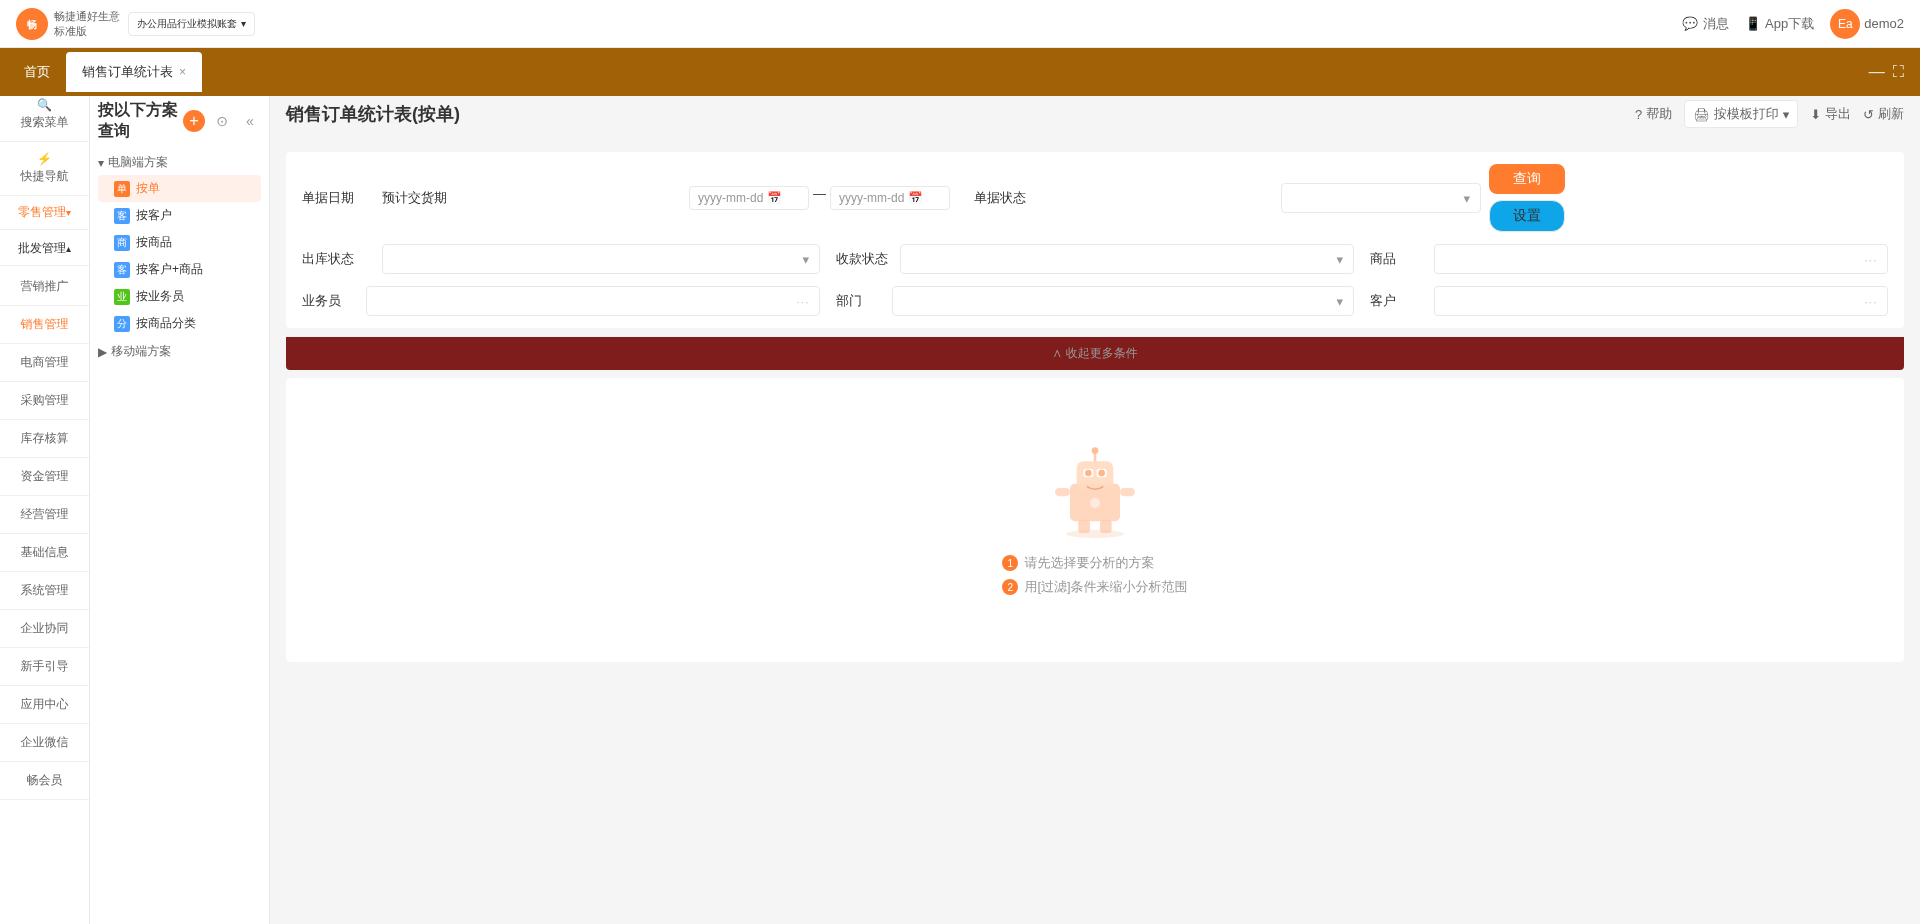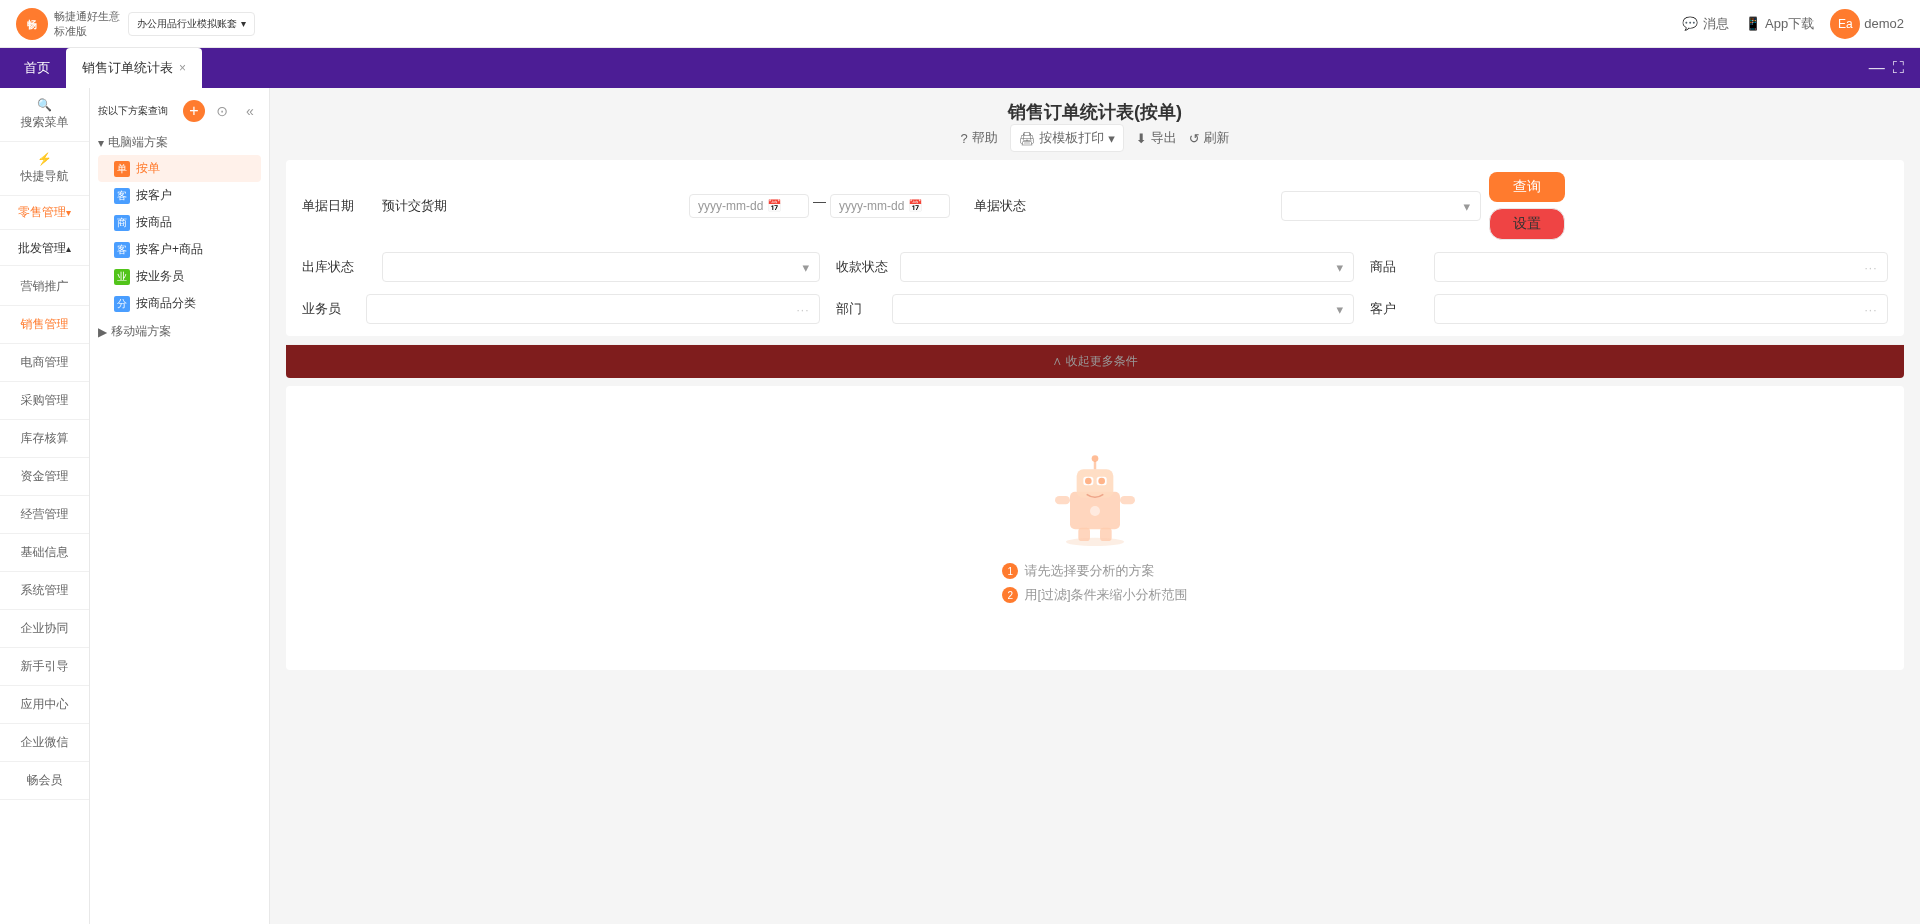--- a/index.html
+++ b/index.html
@@ -72,22 +72,22 @@
       background: #ff7b2e;
       display: flex;
       align-items: center;
       justify-content: center;
       color: white;
       font-size: 12px;
     }
 
     
     .tab-bar {
-      height: 40px;
-      background: #4c1d95;
+      height: 48px;
+      background: #a16207;
       display: flex;
       align-items: center;
       padding: 0 0 0 8px;
       position: fixed;
       top: 48px; left: 0; right: 0;
       z-index: 99;
     }
     .tab-item {
       height: 40px;
       display: flex;
@@ -188,23 +188,23 @@
       overflow-y: auto;
       flex-shrink: 0;
     }
     .panel-toolbar {
       display: flex;
       align-items: center;
       justify-content: space-between;
       padding: 4px 8px 8px;
     }
     .panel-toolbar-title {
-      font-size: 10px;
+      font-size: 16px;
       color: #333;
-      font-weight: 400;
+      font-weight: 700;
     }
     .panel-icons {
       display: flex;
       align-items: center;
       gap: 6px;
     }
     .panel-icon-btn {
       width: 22px;
       height: 22px;
       border-radius: 50%;
@@ -274,22 +274,21 @@
       padding: 12px 16px;
       overflow-y: auto;
       background: #f5f5f5;
     }
 
     
     .page-header {
       display: flex;
       align-items: center;
       justify-content: space-between;
-      margin-bottom: 8px;
-      flex-direction: column;
+      margin-bottom: 24px;
     }
     .page-title {
       font-size: 18px;
       font-weight: 600;
       color: #333;
     }
     .page-actions {
       display: flex;
       align-items: center;
       gap: 12px;
@@ -389,21 +388,21 @@
       background: #ff7b2e;
       color: white;
       border: none;
       border-radius: 8px;
       padding: 6px 24px;
       font-size: 14px;
       cursor: pointer;
       white-space: nowrap;
     }
     .setting-btn {
-      background: #ef4444;
+      background: #0ea5e9;
       color: #333;
       border: 1px solid #e8e8e8;
       border-radius: 13px;
       padding: 6px 20px;
       font-size: 14px;
       cursor: pointer;
       white-space: nowrap;
     }
     .btn-group {
       display: flex;

